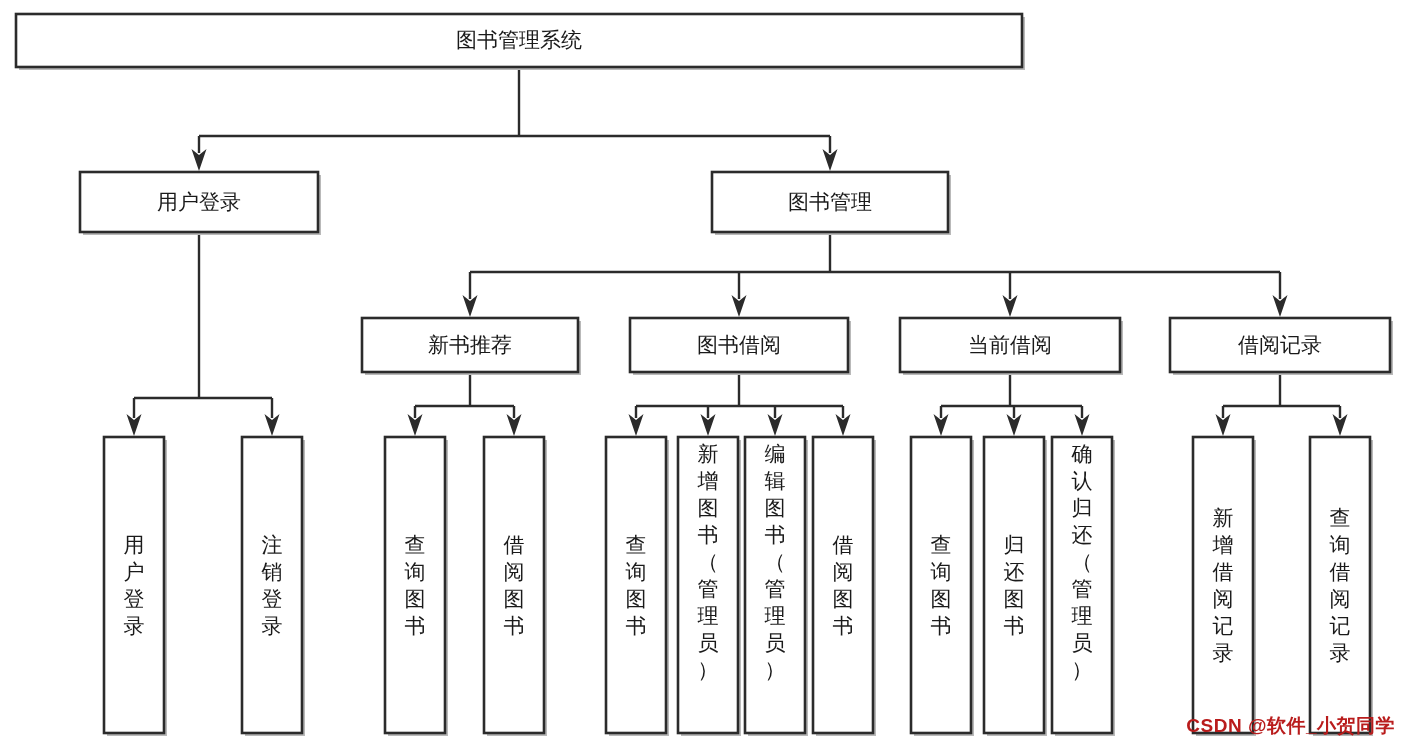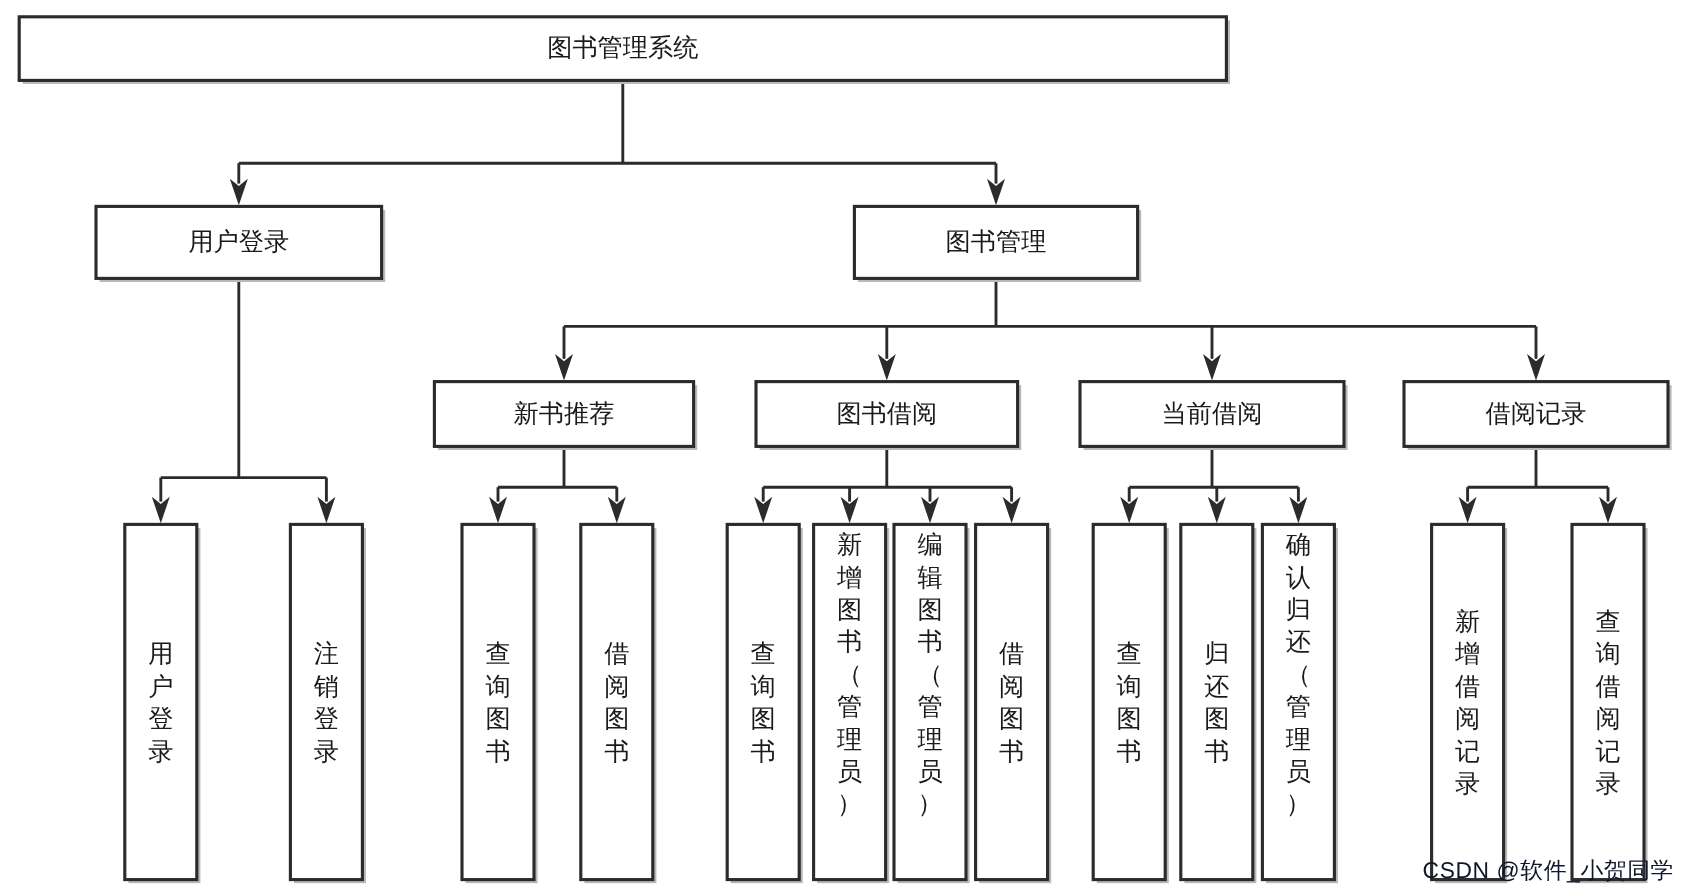--- a/index.html
+++ b/index.html
@@ -58,24 +58,25 @@
     font-family: "Liberation Sans", "DejaVu Sans", sans-serif;
     font-size: 21px;
     text-anchor: middle;
   }
   .watermark {
     position: absolute;
     right: 10px;
     bottom: 8px;
     font-family: "Liberation Sans", "DejaVu Sans", sans-serif;
     font-size: 19px;
-    color: #0f172a;
+    color: #b91c1c;
     letter-spacing: 0.5px;
     white-space: nowrap;
     user-select: none;
+    font-weight: bold;
   }
 </style>
 </head>
 <body>
 
 <div id="diagram-root">
   <svg id="flow" viewBox="0 0 1405 747">
     <g id="edges-layer">
         <g>
           <path class="link-line" d="M519 67 L519 136"></path>

